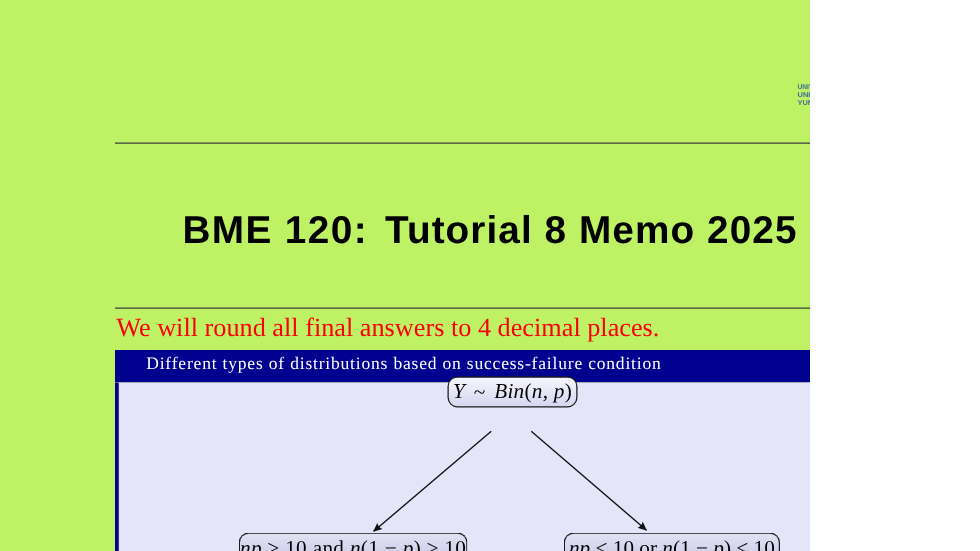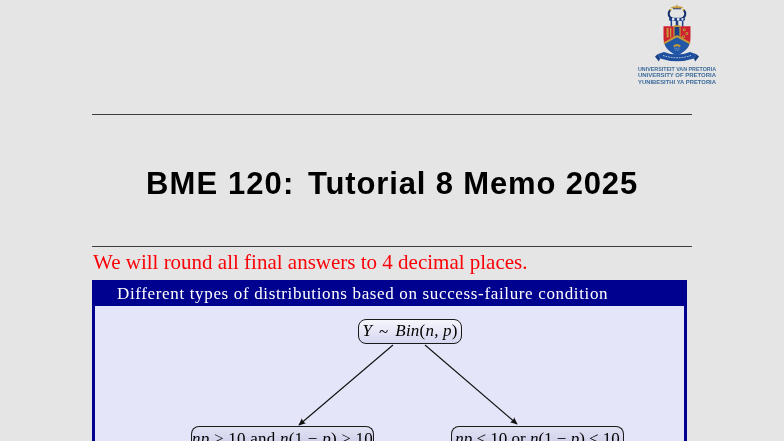--- a/index.html
+++ b/index.html
@@ -1,32 +1,32 @@
 <!DOCTYPE html>
 <html><head>
 <meta charset="utf-8">
 <style>
   html,body{margin:0;padding:0;background:#fff;}
-  #page{position:relative;width:784px;height:441px;background:#e5e5e5;overflow:hidden;
+  #page{position:relative;width:648px;height:441px;background:#bef264;overflow:hidden;
         font-family:"Liberation Serif",serif;}
   .abs{position:absolute;}
   #title{left:0;top:168px;width:784px;text-align:center;
          font-family:"Liberation Sans",sans-serif;font-weight:bold;font-size:31px;color:#000;
          letter-spacing:1.1px;line-height:1;}
   .rule{height:1px;background:#3d3d3d;}
   #redline{left:93px;top:250px;font-size:21px;color:#fb0006;}
   #boxhead{left:92px;top:280px;width:595px;height:26px;background:#01018f;}
-  #boxhead span{position:absolute;left:25px;top:4px;color:#fff;font-size:17px;letter-spacing:0.65px;}
+  #boxhead span{position:absolute;left:25px;top:4px;color:#fff;font-size:14px;letter-spacing:0.65px;}
   #boxbody{left:92px;top:306px;width:589px;height:135px;background:#e5e5fa;
            border-left:3px solid #01018f;border-right:3px solid #01018f;}
   .node{position:absolute;border:1px solid #1a1a1a;border-radius:8px;
         background:linear-gradient(#f6f6fd,#d6d6f0);
         font-size:17px;color:#000;text-align:center;}
   .m{font-style:italic;}
-  #topnode{left:358px;top:319px;width:102px;height:23px;line-height:21.4px;letter-spacing:0.2px;}
+  #topnode{left:358px;top:301px;width:102px;height:23px;line-height:21.4px;letter-spacing:0.2px;}
   #lnode{left:191px;top:426px;width:181px;height:30px;border-bottom:none;letter-spacing:0.25px;background:linear-gradient(#e2e2f4,#c0c0e2);}
   #rnode{left:451px;top:426px;width:171px;height:30px;border-bottom:none;background:linear-gradient(#e2e2f4,#c0c0e2);}
   #lnode div,#rnode div{padding-top:2px;line-height:20px;}
   .sim{position:relative;top:1px;}
 </style>
 </head>
 <body>
 <div id="page">
 
   <svg class="abs" style="left:630px;top:2px" width="94" height="90" viewBox="0 0 94 90">

